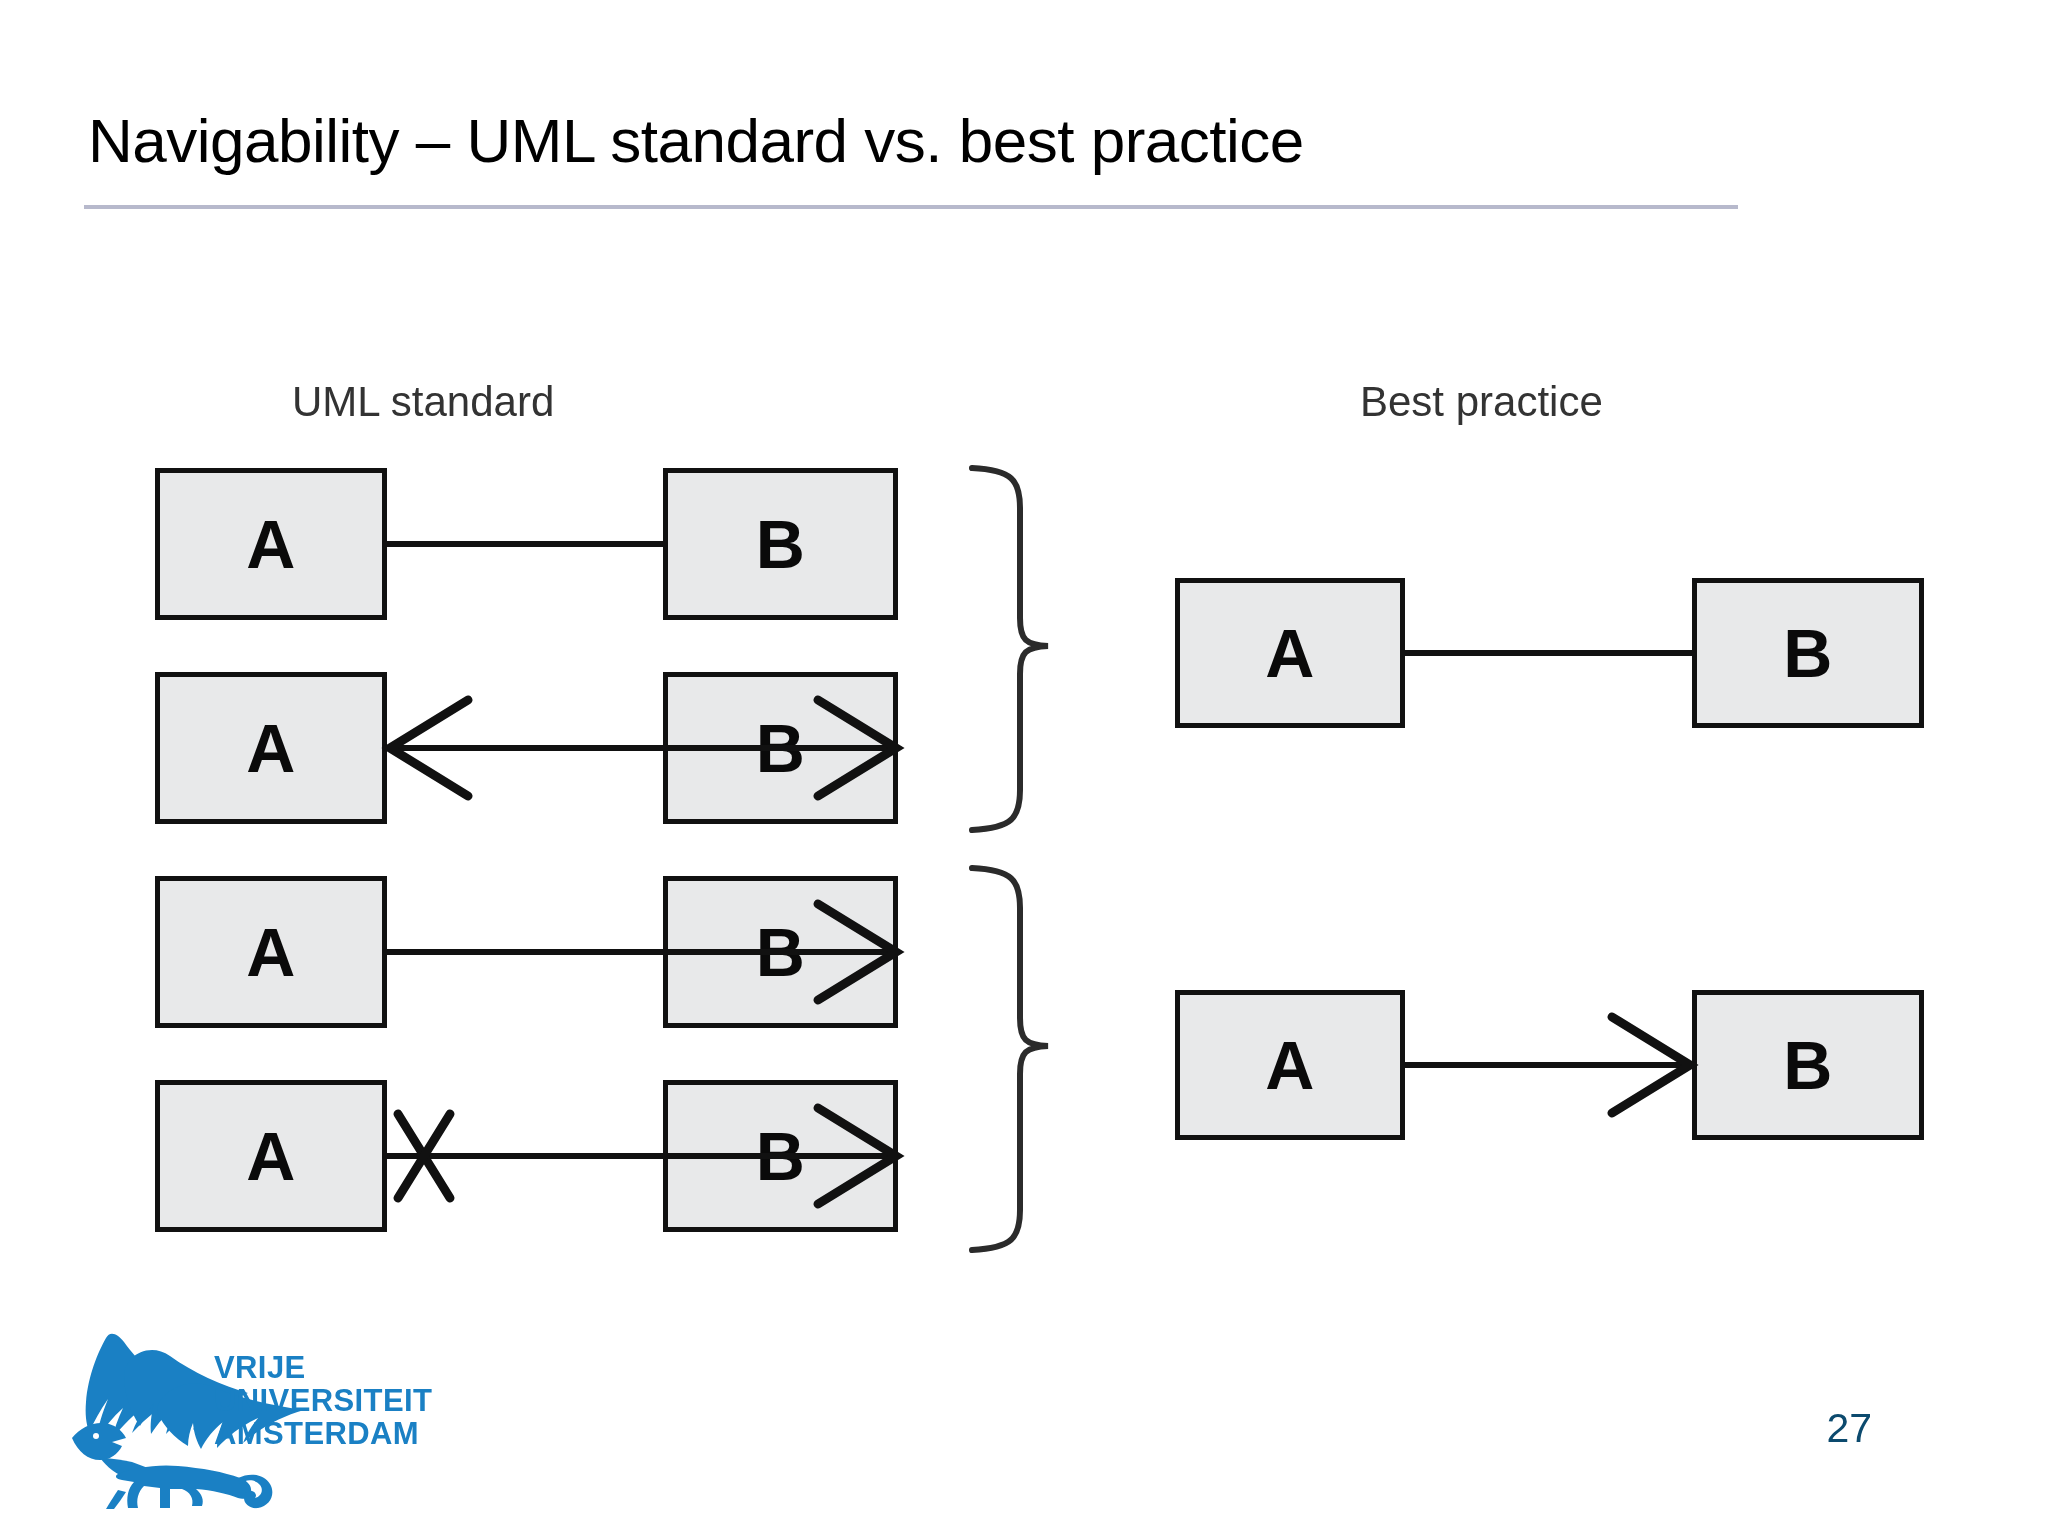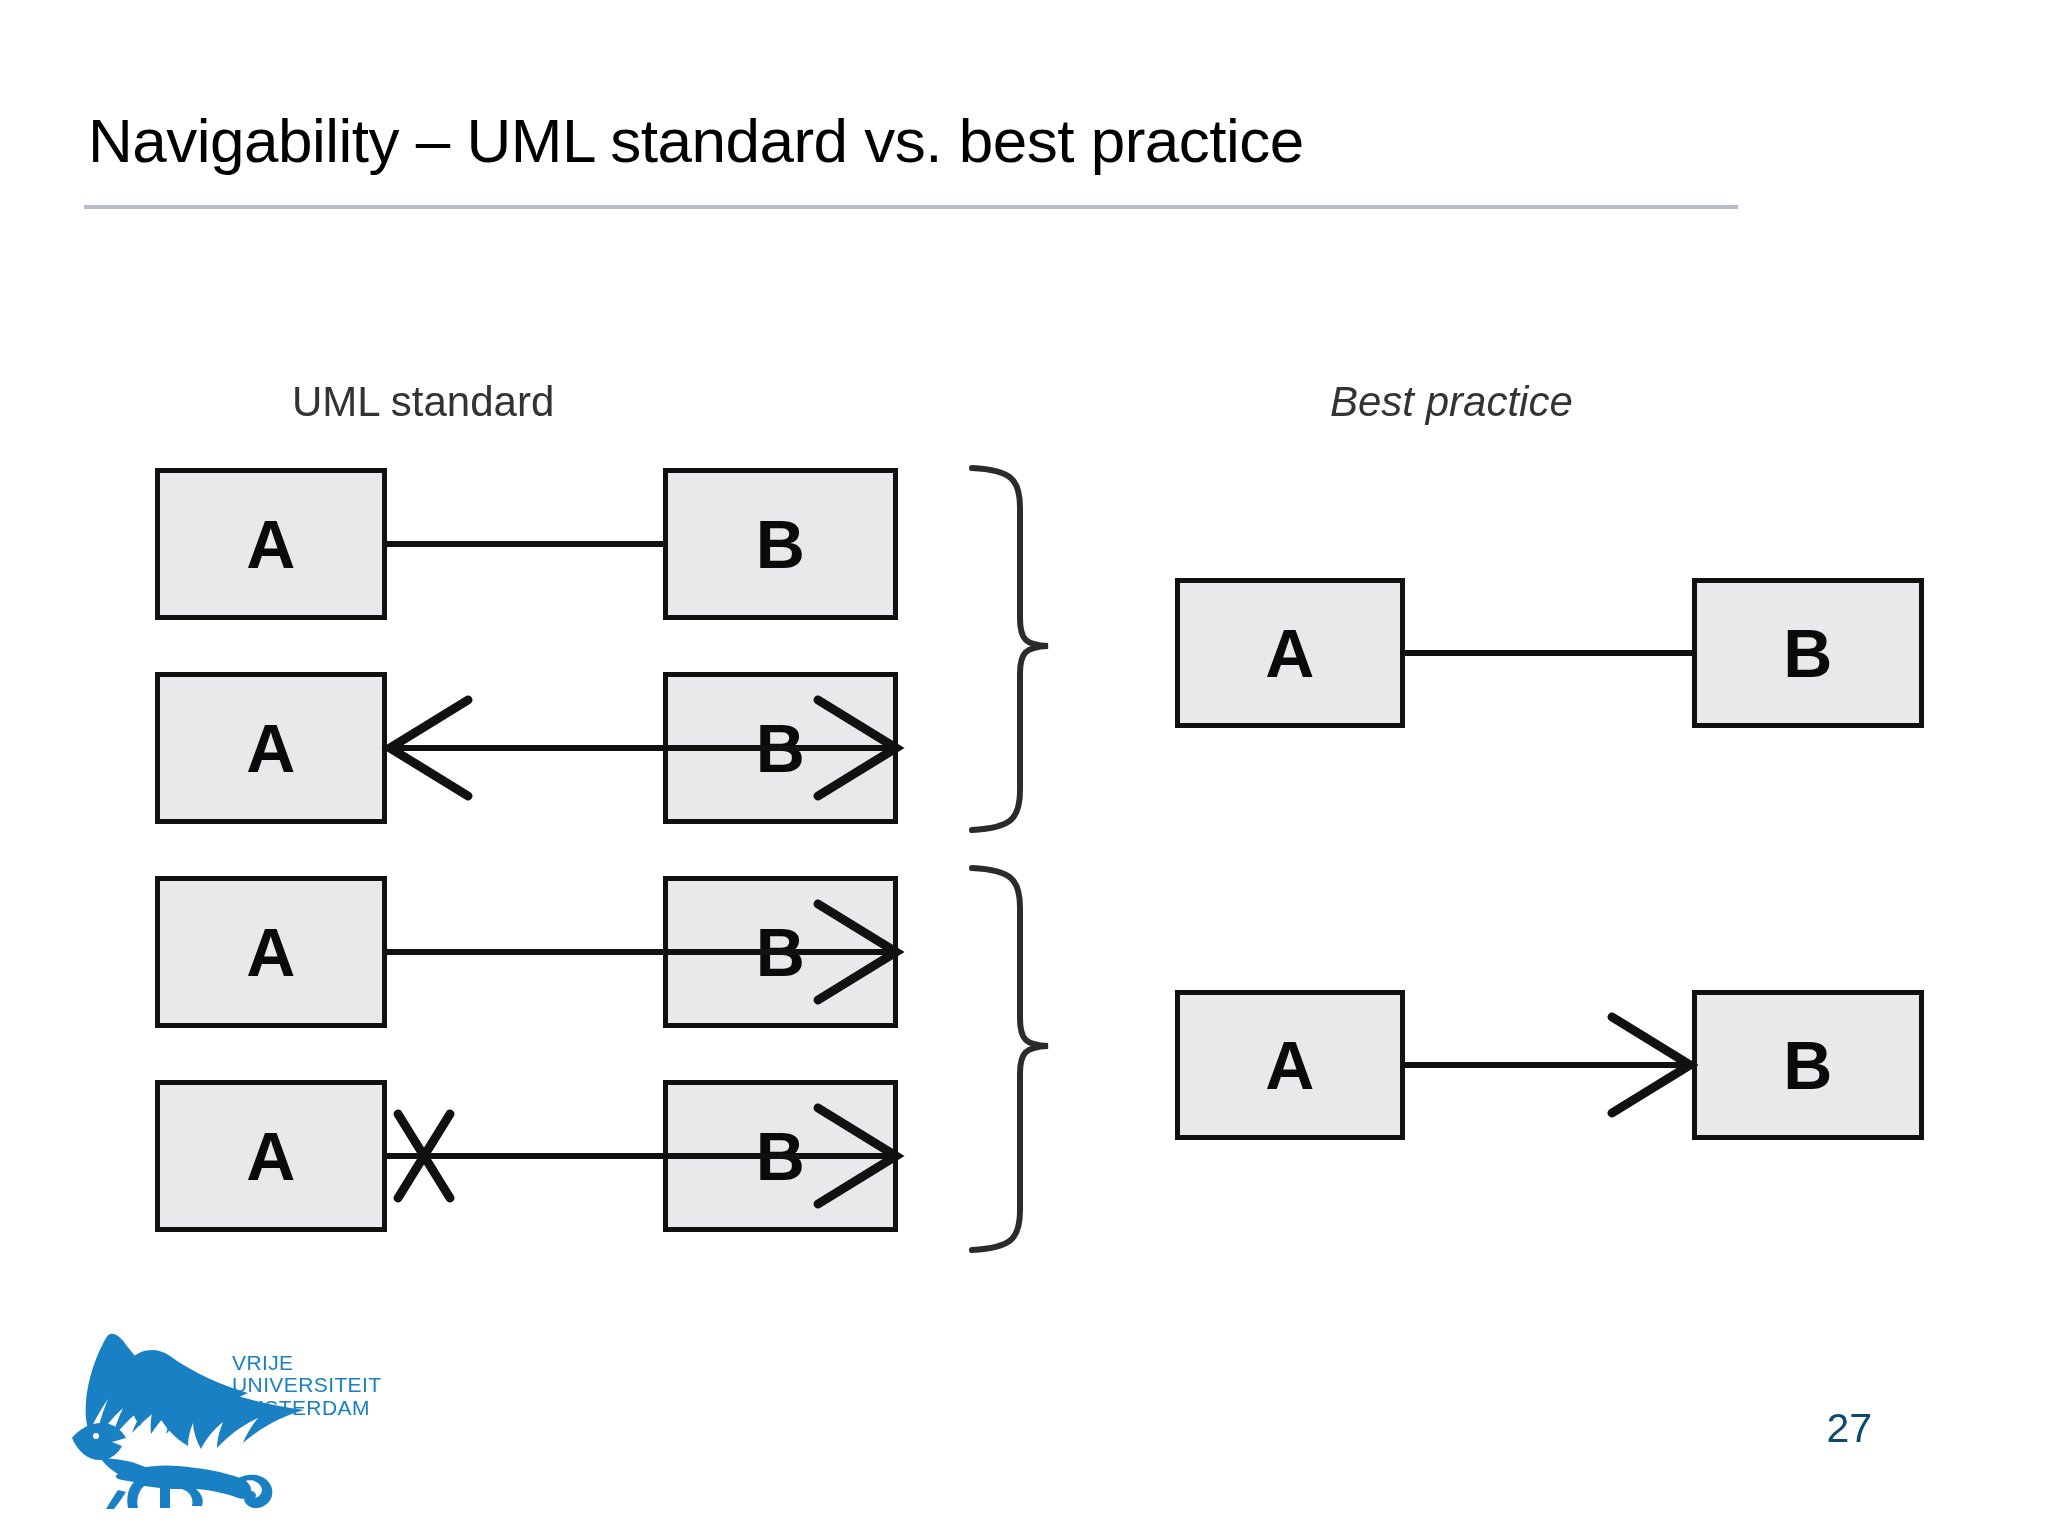--- a/index.html
+++ b/index.html
@@ -39,21 +39,21 @@
 
   
   .col-heading {
     position: absolute;
     font-size: 42px;
     font-weight: 400;
     color: #333333;
     white-space: nowrap;
   }
   .col-heading.left  { left: 292px; top: 378px; }
-  .col-heading.right { left: 1330px; top: 378px; font-style: italic; }
+  .col-heading.right { left: 1360px; top: 378px; }
 
   
   .uml-box {
     position: absolute;
     box-sizing: border-box;
     background: #e8e9ea;
     border: 5px solid #111111;
     display: flex;
     align-items: center;
     justify-content: center;
@@ -89,24 +89,24 @@
   
   .vu-logo {
     position: absolute;
     left: 52px;
     top: 1322px;
     width: 420px;
     height: 190px;
   }
   .vu-wordmark {
     position: absolute;
-    left: 232px;
+    left: 214px;
     top: 1352px;
-    font-size: 21px;
-    font-weight: normal;
+    font-size: 31px;
+    font-weight: bold;
     line-height: 1.06;
     color: #1a80c4;
     letter-spacing: 0.4px;
   }
 </style>
 </head>
 <body>
 
 <div class="slide-title">Navigability – UML standard vs. best practice</div>
 <div class="title-rule"></div>

